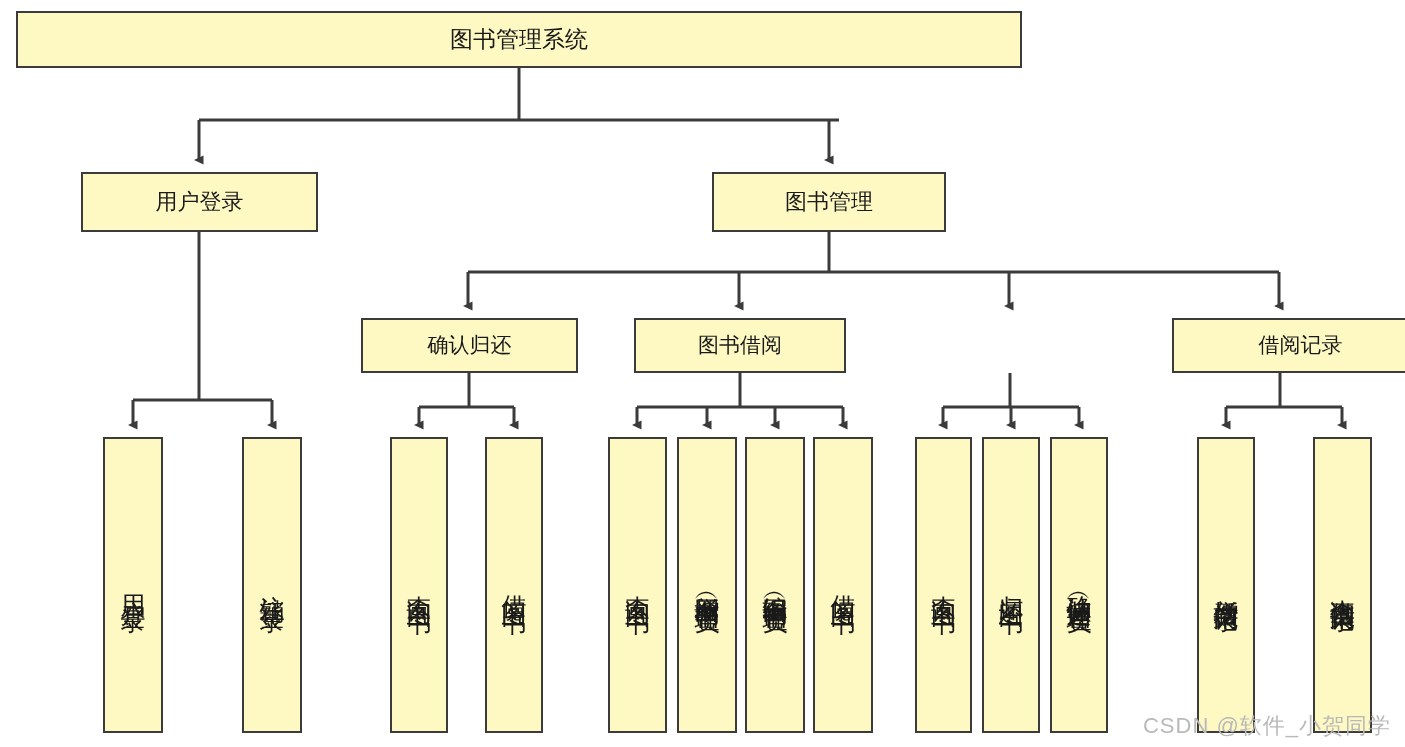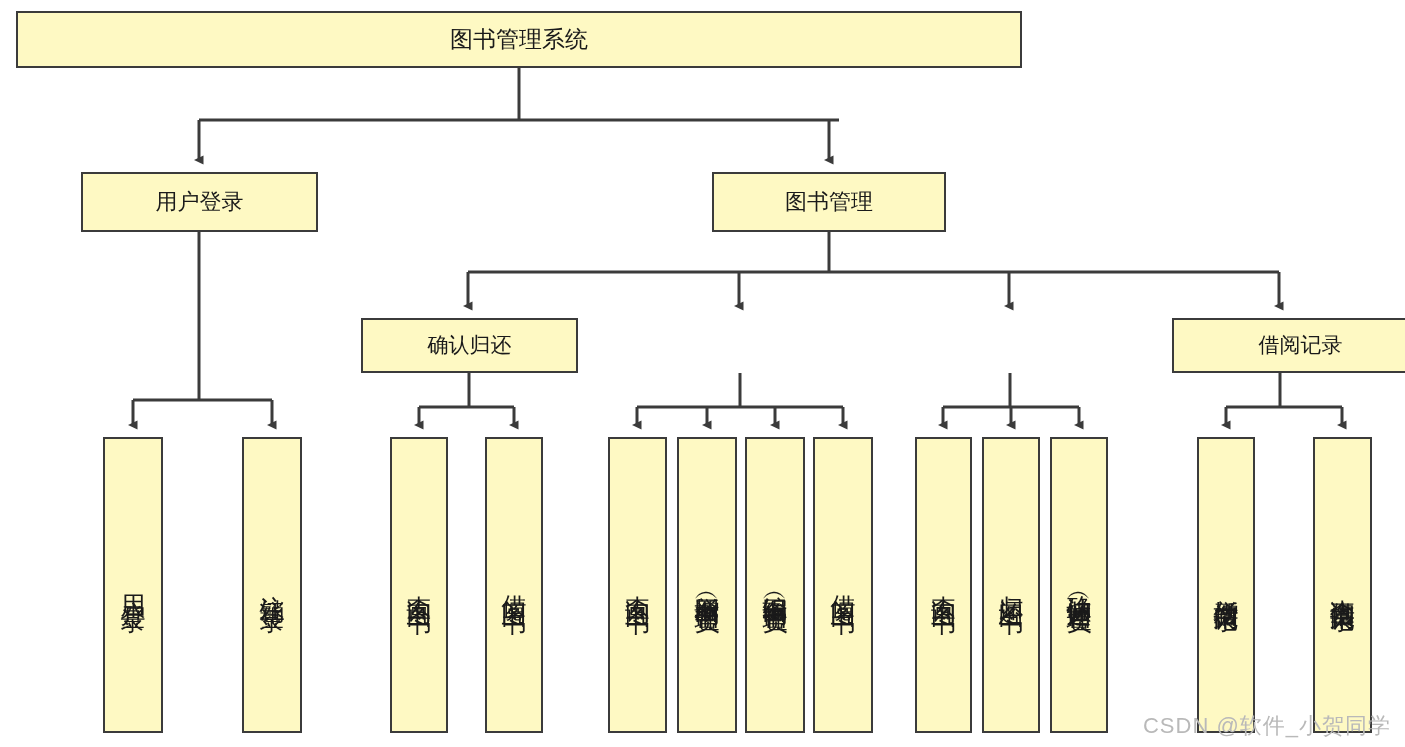--- a/index.html
+++ b/index.html
@@ -150,20 +150,23 @@
   <div class="node lvl1" id="n-user-login">
     <span class="lbl">用户登录</span>
   </div>
   <div class="node lvl1" id="n-book-mgmt">
     <span class="lbl">图书管理</span>
   </div>
 
   <div class="node lvl2" id="n-new-book">
     <span class="lbl">确认归还</span>
   </div>
+  <div class="node lvl2" id="n-borrow">
+    <span class="lbl">图书借阅</span>
+  </div>
   <div class="node lvl2" id="n-record">
     <span class="lbl">借阅记录</span>
   </div>
 
   <div class="node leaf" id="l-user-login">
     <span class="lbl">用户登录</span>
   </div>
   <div class="node leaf" id="l-user-logout">
     <span class="lbl">注销登录</span>
   </div>

